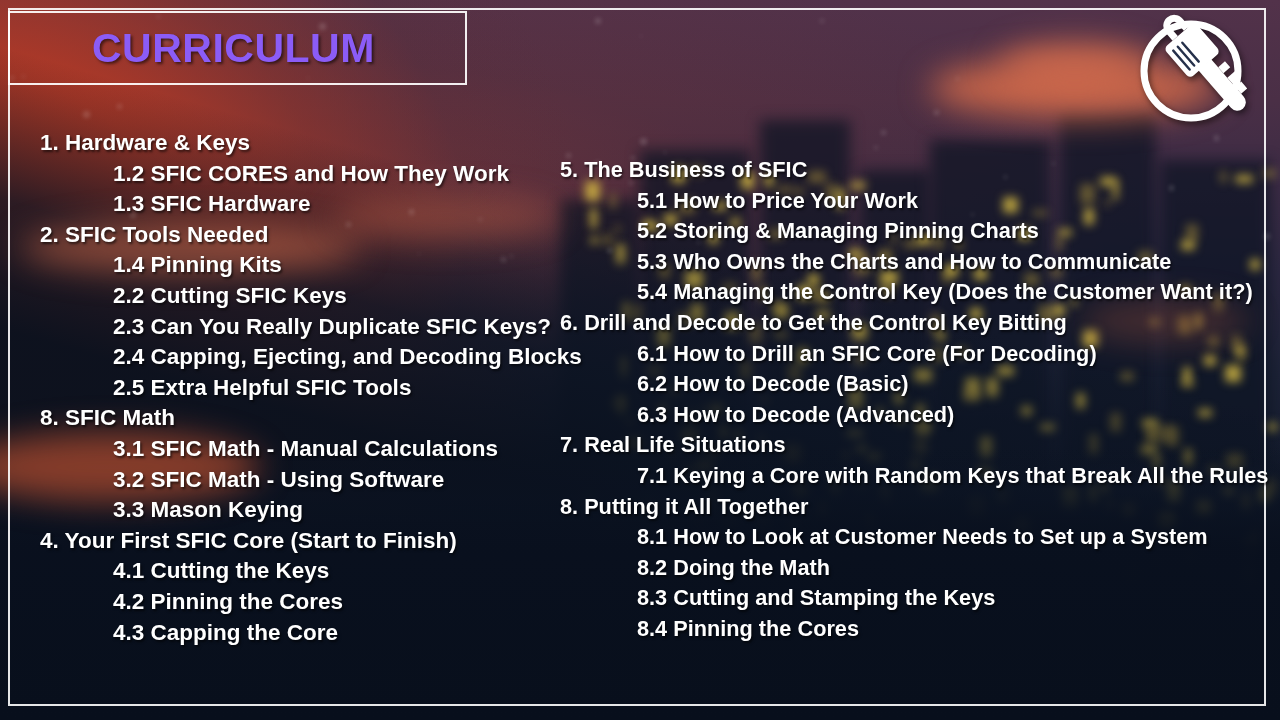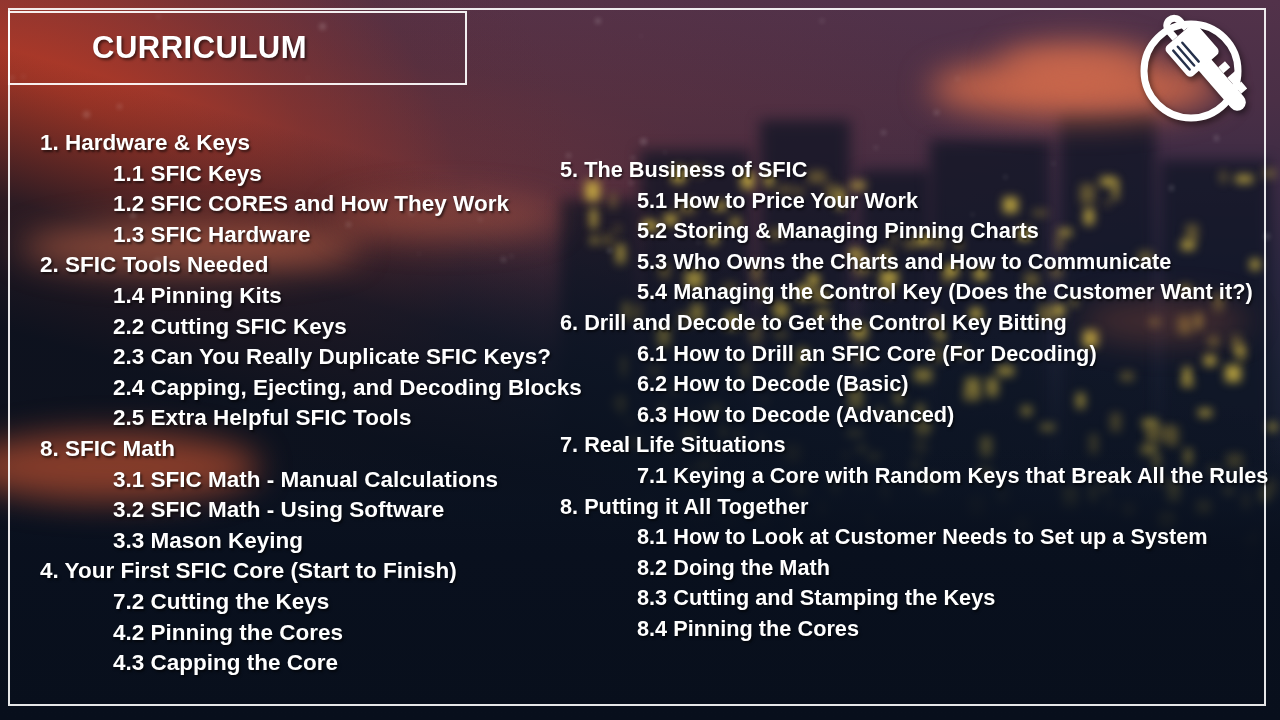--- a/index.html
+++ b/index.html
@@ -103,22 +103,22 @@
     position: absolute;
     left: 8px; top: 11px;
     width: 459px; height: 74px;
     border: 2px solid rgba(255,255,255,0.92);
     box-sizing: border-box;
     display: flex;
     align-items: center;
     padding-left: 82px;
   }
   #title-text {
-    color: #ffffff;
-    font-size: 31px;
+    color: #8b5cf6;
+    font-size: 41px;
     font-weight: bold;
     letter-spacing: 0.5px;
     text-shadow: 2px 2px 3px rgba(0,0,0,0.55);
     white-space: nowrap;
   }
 
   
   #logo {
     position: absolute;
     left: 1134px; top: 12px;
@@ -484,35 +484,34 @@
         <rect x="57" y="57" width="17" height="44" fill="#ffffff"></rect>
 
         <path d="M74 68 h9 v8 h-9 z M74 82 h11 v8 h-11 z M74 94 h8 v9 h-8 z" fill="#ffffff"></path>
         <path d="M57 99 h17 v8 a8 8 0 0 1 -17 0 z" fill="#ffffff"></path>
       </g>
     </svg>
   </div>
 
   <div id="col-left" class="col">
       <div class="item lvl1">1. Hardware &amp; Keys</div>
-      <div class="item lvl2">1.1 SFIC Keys</div>
       <div class="item lvl2">1.2 SFIC CORES and How They Work</div>
       <div class="item lvl2">1.3 SFIC Hardware</div>
       <div class="item lvl1">2. SFIC Tools Needed</div>
       <div class="item lvl2">1.4 Pinning Kits</div>
       <div class="item lvl2">2.2 Cutting SFIC Keys</div>
       <div class="item lvl2">2.3 Can You Really Duplicate SFIC Keys?</div>
       <div class="item lvl2">2.4 Capping, Ejecting, and Decoding Blocks</div>
       <div class="item lvl2">2.5 Extra Helpful SFIC Tools</div>
       <div class="item lvl1">8. SFIC Math</div>
       <div class="item lvl2">3.1 SFIC Math - Manual Calculations</div>
       <div class="item lvl2">3.2 SFIC Math - Using Software</div>
       <div class="item lvl2">3.3 Mason Keying</div>
       <div class="item lvl1">4. Your First SFIC Core (Start to Finish)</div>
-      <div class="item lvl2">7.2 Cutting the Keys</div>
+      <div class="item lvl2">4.1 Cutting the Keys</div>
       <div class="item lvl2">4.2 Pinning the Cores</div>
       <div class="item lvl2">4.3 Capping the Core</div>
     </div>
   <div id="col-right" class="col">
       <div class="item lvl1">5. The Business of SFIC</div>
       <div class="item lvl2">5.1  How to Price Your Work</div>
       <div class="item lvl2">5.2 Storing &amp; Managing Pinning Charts</div>
       <div class="item lvl2">5.3 Who Owns the Charts and How to Communicate</div>
       <div class="item lvl2">5.4 Managing the Control Key (Does the Customer Want it?)</div>
       <div class="item lvl1">6. Drill and Decode to Get the Control Key Bitting</div>

